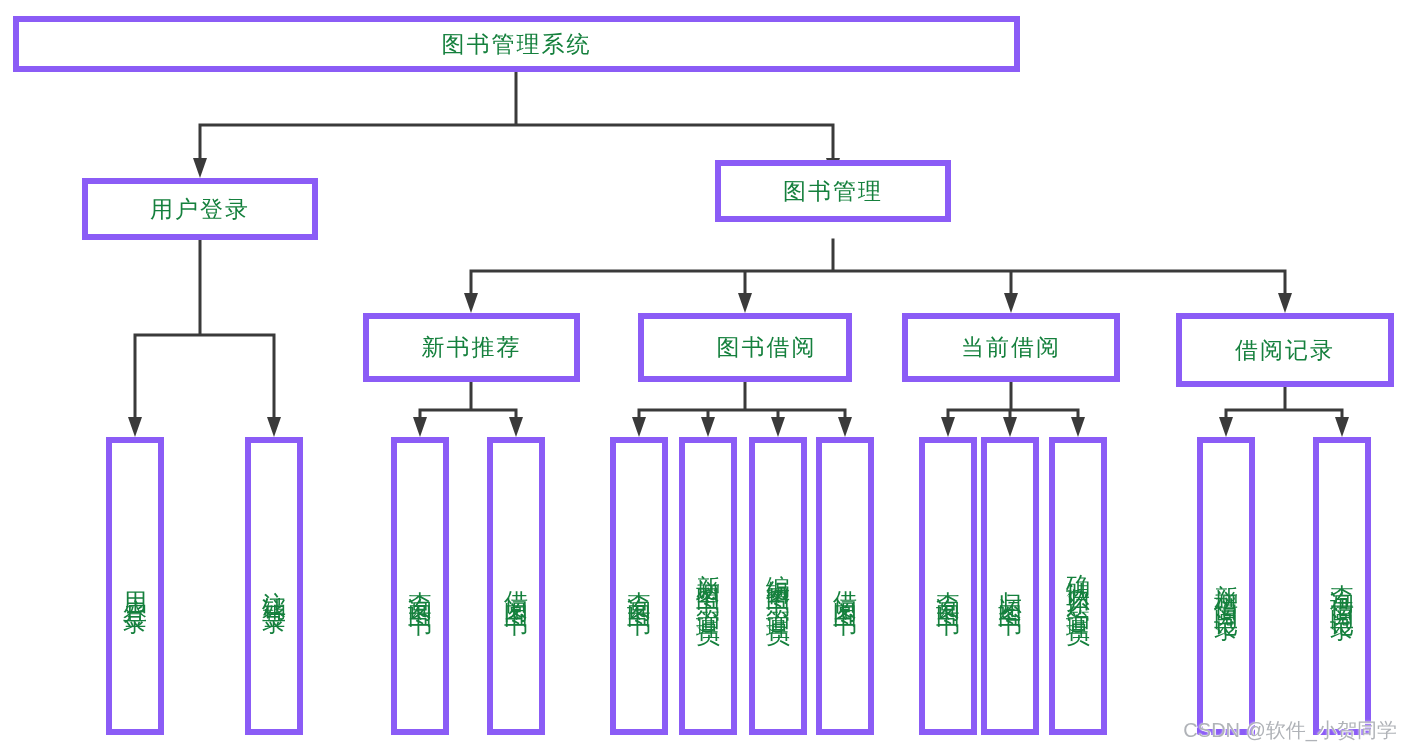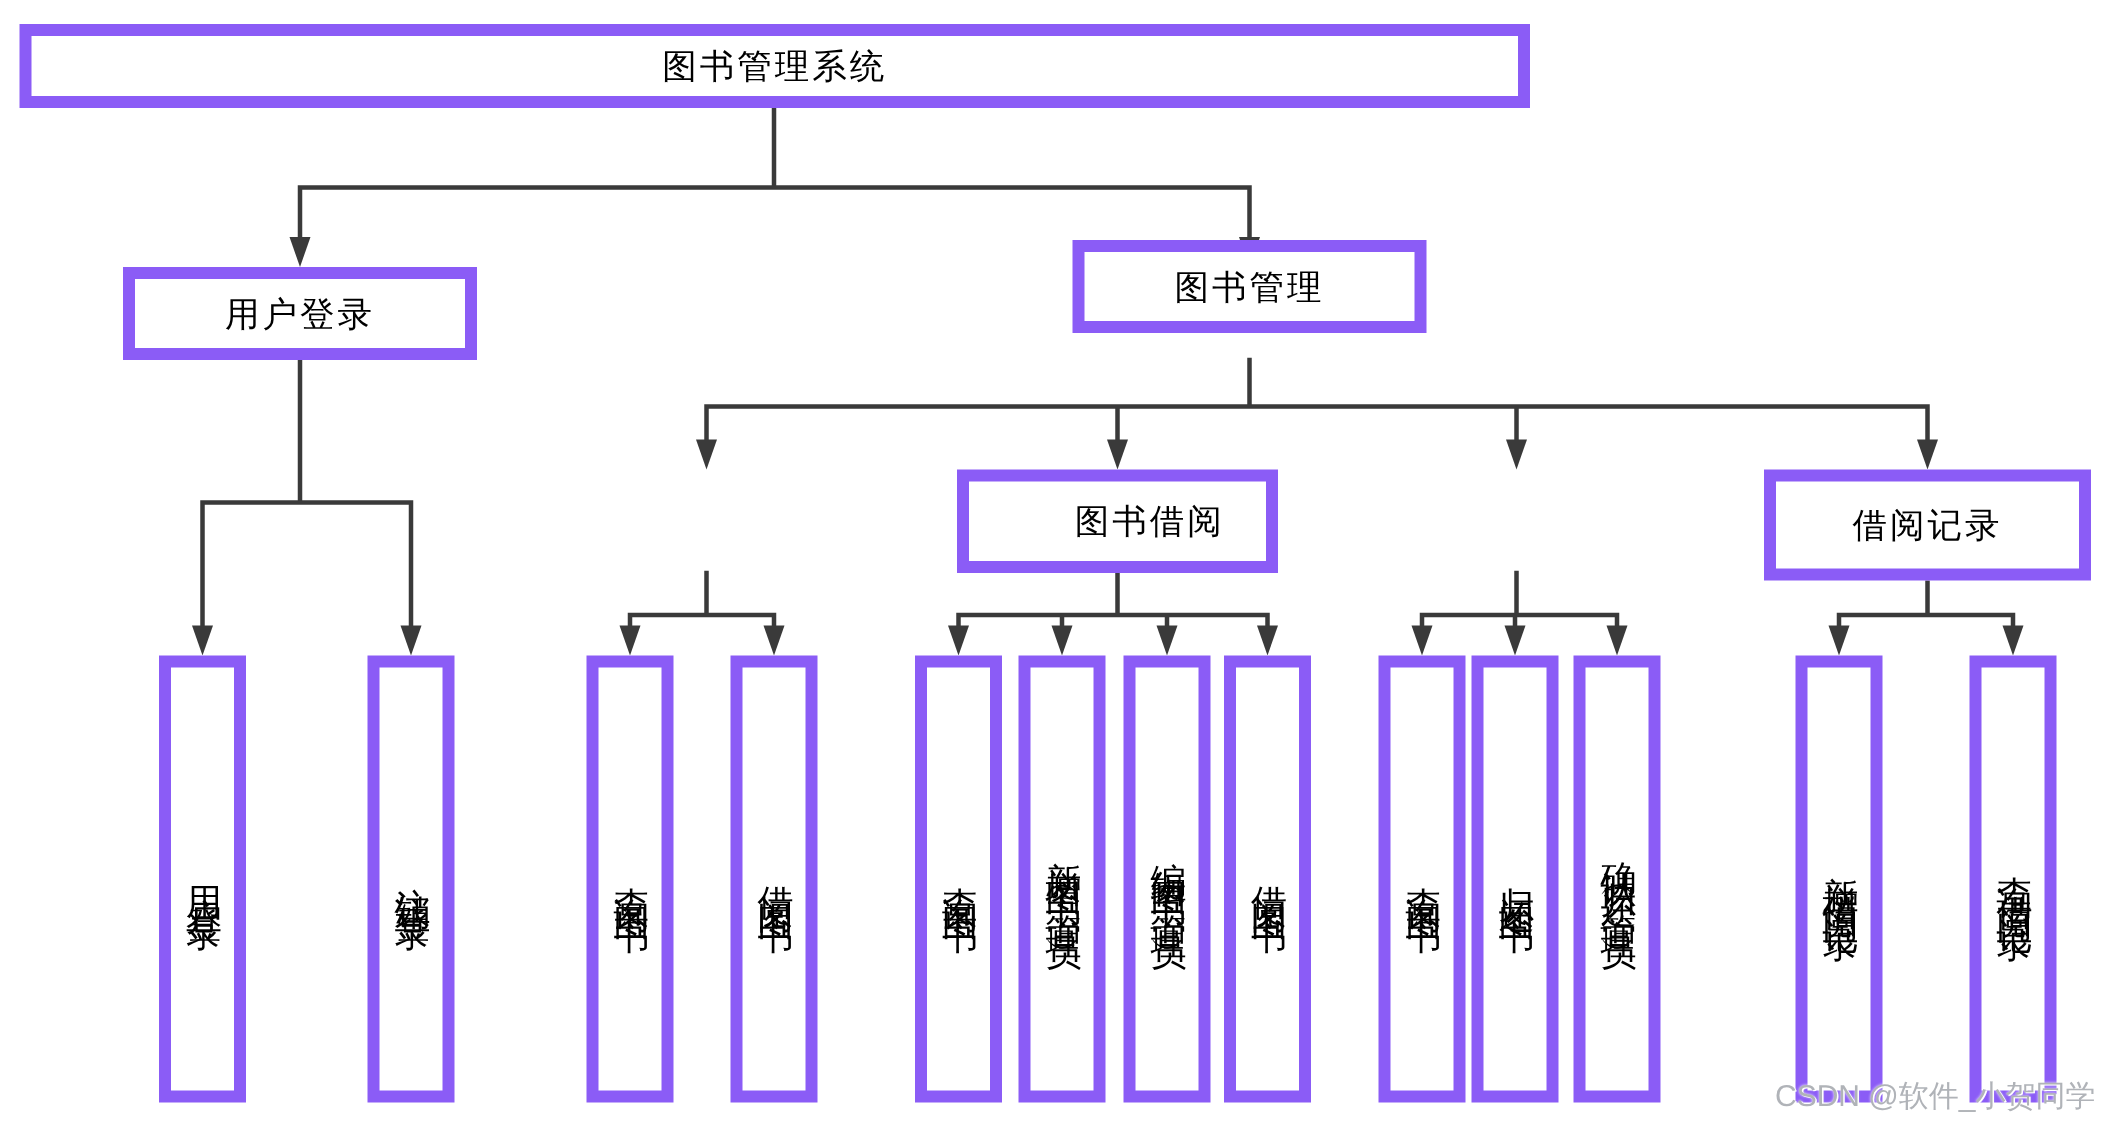--- a/index.html
+++ b/index.html
@@ -19,23 +19,23 @@
   .wires path {
     stroke: #3a3a3a;
     stroke-width: 3;
     fill: none;
     stroke-linecap: square;
   }
   .wires polygon { fill: #3a3a3a; stroke: none; }
   .box {
     position: absolute;
     box-sizing: border-box;
-    border: 8px solid #8b5cf6;
+    border: 6px solid #8b5cf6;
     background: #ffffff;
-    color: #000000;
+    color: #15803d;
     display: flex;
     align-items: center;
     justify-content: center;
   }
   .h-box { font-size: 23px; letter-spacing: 2px; white-space: nowrap; }
   .leaf {
     writing-mode: vertical-rl;
     text-orientation: mixed;
     font-size: 24px;
     letter-spacing: 7px;
@@ -107,21 +107,23 @@
       <polygon points="1219,417 1233,417 1226,437"></polygon>
       <polygon points="1335,417 1349,417 1342,437"></polygon>
     </g>
   </svg>
 
   <div class="box h-box" style="left:13px; top:16px; width:1007px; height:56px;">图书管理系统</div>
 
   <div class="box h-box" style="left:82px; top:178px; width:236px; height:62px;">用户登录</div>
   <div class="box h-box" style="left:715px; top:160px; width:236px; height:62px;">图书管理</div>
 
+  <div class="box h-box" style="left:363px; top:313px; width:217px; height:69px;">新书推荐</div>
   <div class="box h-box" style="left:638px; top:313px; width:214px; height:69px;padding-left:43px;">图书借阅</div>
+  <div class="box h-box" style="left:902px; top:313px; width:218px; height:69px;">当前借阅</div>
   <div class="box h-box" style="left:1176px; top:313px; width:218px; height:74px;">借阅记录</div>
 
   <div class="box leaf" style="left:106px;">用户登录</div>
   <div class="box leaf" style="left:245px;">注销登录</div>
 
   <div class="box leaf" style="left:391px;">查询图书</div>
   <div class="box leaf" style="left:487px;">借阅图书</div>
 
   <div class="box leaf" style="left:610px;">查询图书</div>
   <div class="box leaf" style="left:679px;">新增图书（管理员）</div>

